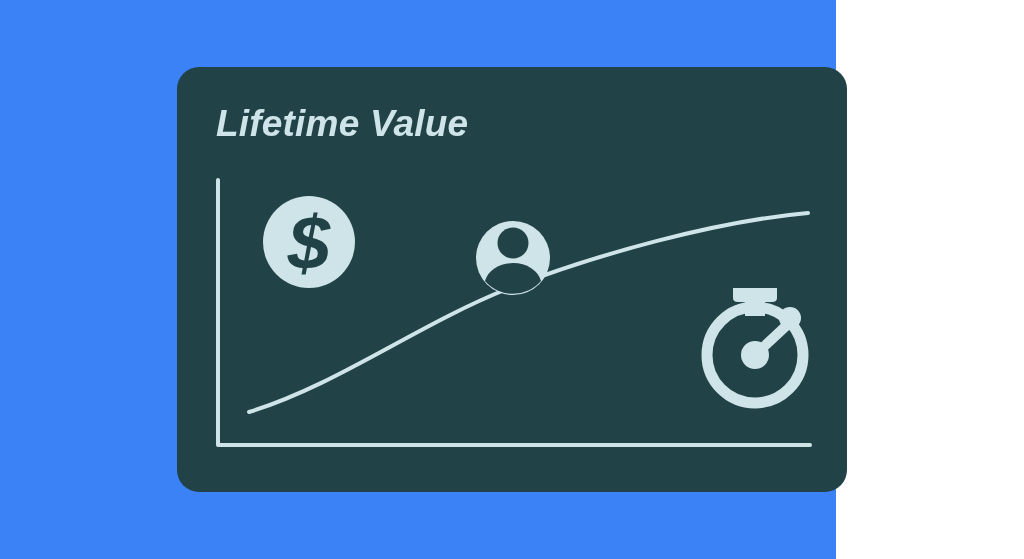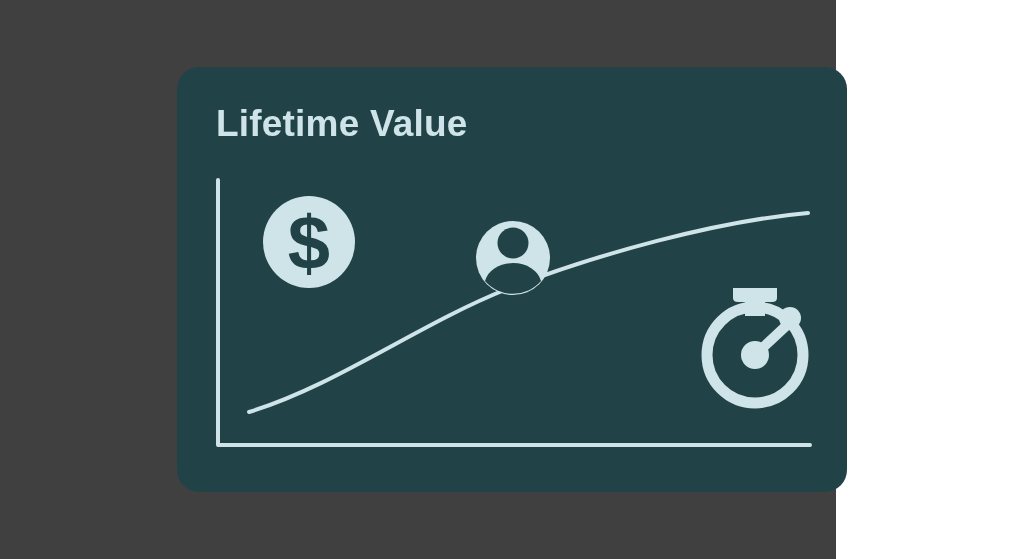--- a/index.html
+++ b/index.html
@@ -10,21 +10,22 @@
   body {
     width: 1024px;
     height: 559px;
     overflow: hidden;
     font-family: "Liberation Sans", sans-serif;
   }
   #stage {
     position: relative;
     width: 836px;
     height: 559px;
-    background: #404040;
+    background: #3b82f6;
+    font-style: italic;
   }
   #card {
     position: absolute;
     left: 177px;
     top: 67px;
     width: 670px;
     height: 425px;
     background: #214348;
     border-radius: 22px;
   }

